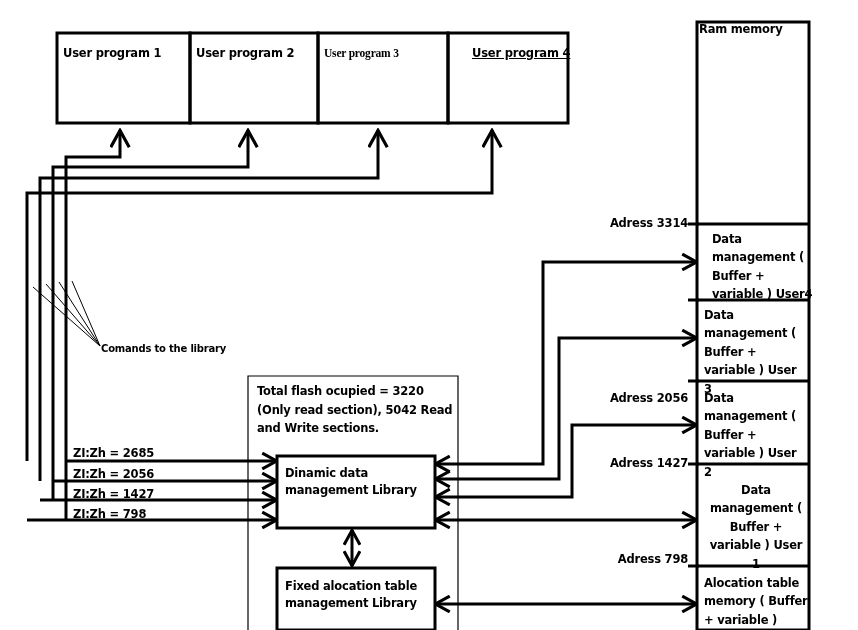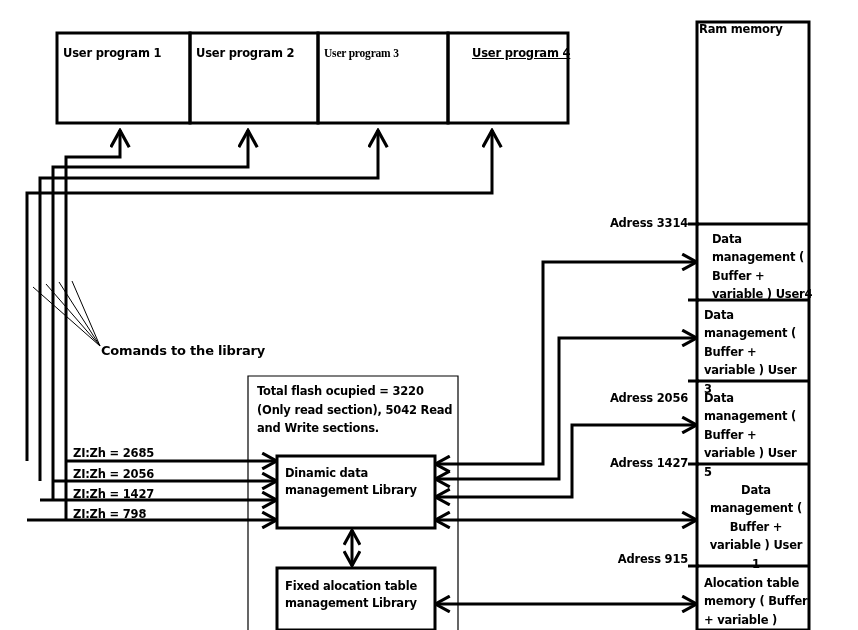--- a/index.html
+++ b/index.html
@@ -30,21 +30,21 @@
     font-weight: bold;
     font-size: 11.5px;
     color: #000000;
     line-height: 1.5;
     white-space: pre-line;
     letter-spacing: -0.2px;
   }
   .lbl-box  { font-size: 11.5px; }
   .lbl-addr { font-size: 11.5px; text-align: right; }
   .lbl-zi   { font-size: 11.5px; }
-  .lbl-note { font-size: 13px; }
+  .lbl-note { font-size: 10px; }
   .lbl-title{ font-size: 11.5px; }
   .lbl-ram  { font-size: 11.5px; line-height: 1.6; }
   .lbl-flash{ font-size: 11.5px; line-height: 1.62; }
 </style>
 </head>
 <body>
 
 <div id="canvas">
 
   <svg class="layer" viewBox="0 0 858 630" xmlns="http://www.w3.org/2000/svg">
@@ -157,21 +157,21 @@
   <div class="lbl lbl-flash" style="left:257px; top:382px; width:200px;">Total flash ocupied = 3220 (Only read section), 5042 Read and Write sections.</div>
 
   <div class="lbl lbl-box" style="left:285px; top:465px; width:146px;">Dinamic data management Library</div>
   <div class="lbl lbl-box" style="left:285px; top:578px; width:146px;">Fixed alocation table management Library</div>
 
   <div class="lbl lbl-title" style="left:699px; top:5px;margin-top:16px;">Ram memory</div>
 
   <div class="lbl lbl-addr" style="left:548px; top:215px; width:140px;">Adress 3314</div>
   <div class="lbl lbl-addr" style="left:548px; top:372px; width:140px;margin-top:18px;">Adress 2056</div>
   <div class="lbl lbl-addr" style="left:548px; top:455px; width:140px;">Adress 1427</div>
-  <div class="lbl lbl-addr" style="left:548px; top:551px; width:140px;">Adress 915</div>
+  <div class="lbl lbl-addr" style="left:548px; top:551px; width:140px;">Adress 798</div>
 
   <div class="lbl lbl-ram" style="left:712px; top:230px; width:104px;">Data management ( Buffer + variable ) User4</div>
   <div class="lbl lbl-ram" style="left:704px; top:306px; width:104px;">Data management ( Buffer + variable ) User 3</div>
-  <div class="lbl lbl-ram" style="left:704px; top:389px; width:104px;">Data management ( Buffer + variable ) User 5</div>
+  <div class="lbl lbl-ram" style="left:704px; top:389px; width:104px;">Data management ( Buffer + variable ) User 2</div>
   <div class="lbl lbl-ram" style="left:704px; top:481px; width:104px;text-align:center;">Data management ( Buffer + variable ) User 1</div>
   <div class="lbl lbl-ram" style="left:704px; top:574px; width:104px;">Alocation table memory ( Buffer + variable )</div>
 
 </div>
 
 </body></html>

